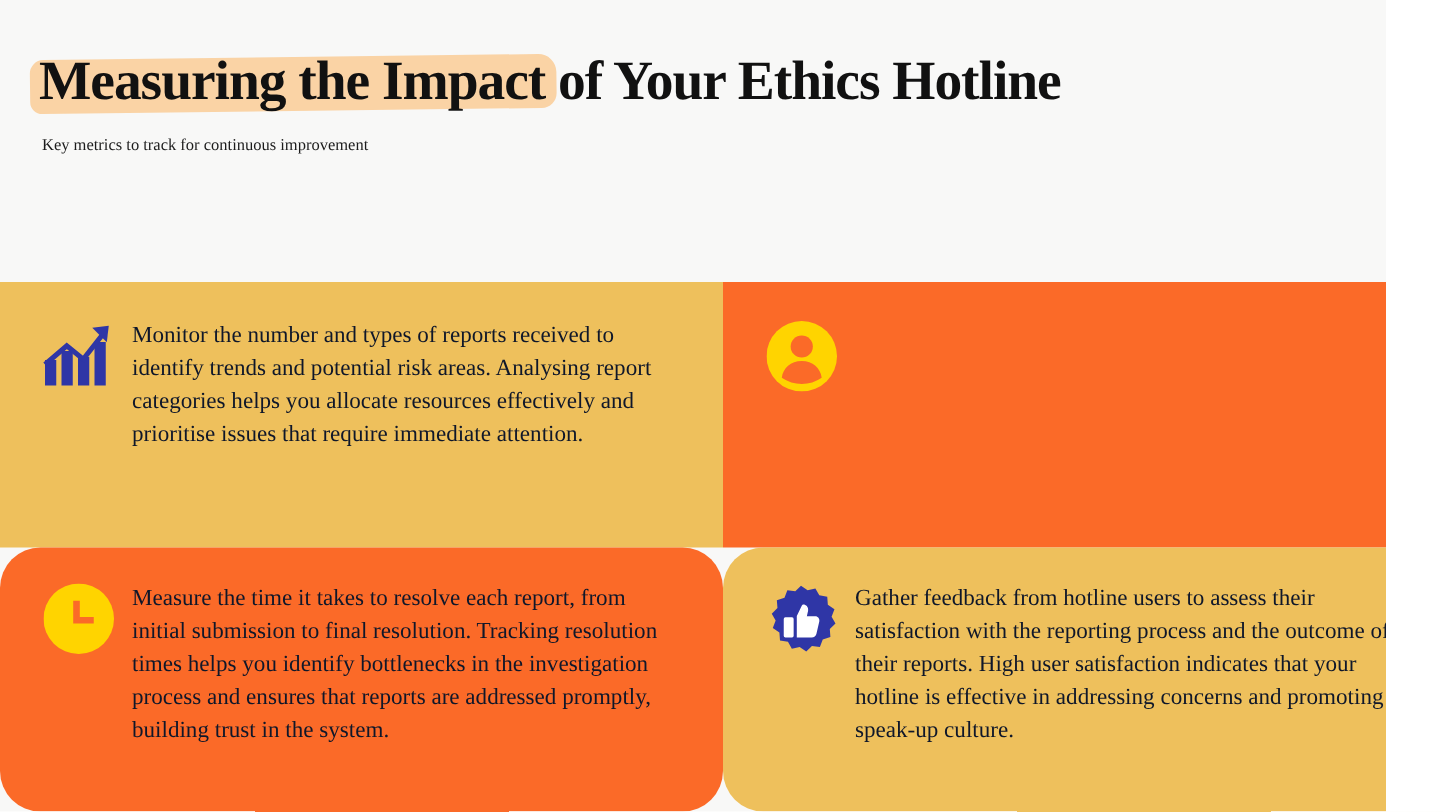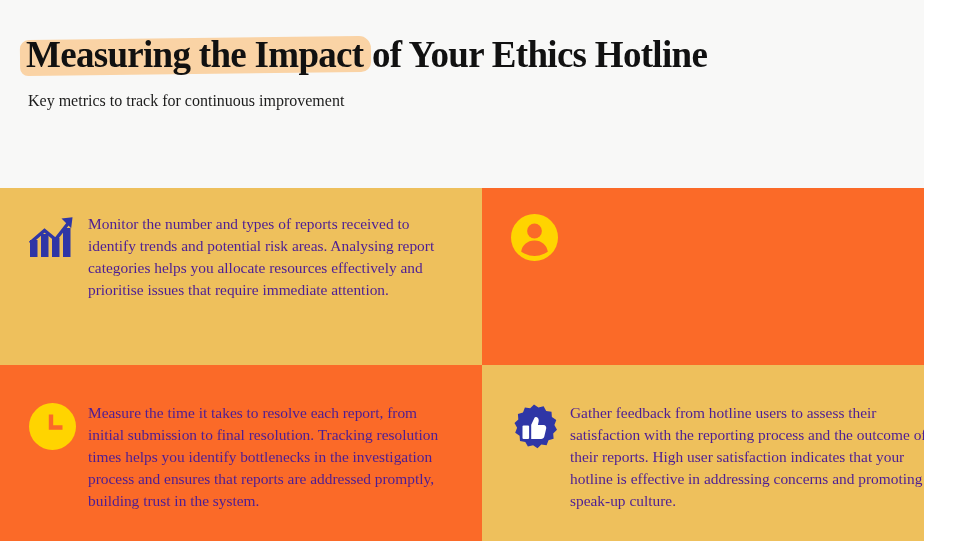--- a/index.html
+++ b/index.html
@@ -57,21 +57,21 @@
     z-index: 0;
   }
   .title-highlight-wrap .hl-text {
     position: relative;
     z-index: 1;
   }
   .title .rest { position: relative; z-index: 1; }
 
   .subtitle {
     margin: 14px 0 18px 2px;
-    font-size: 16px;
+    font-size: 11px;
     line-height: 1.46;
     font-weight: 400;
     color: #1c1c1c;
     max-width: 520px;
   }
   .subtitle .line { display: block; }
 
   
   .grid {
     position: absolute;
@@ -84,40 +84,40 @@
     grid-template-rows: 177px 176px;
   }
 
   .cell {
     position: relative;
     display: flex;
     align-items: flex-start;
     padding: 24px 26px 10px 24px;
     overflow: hidden;
   }
-  .cell.bottom { padding-top: 36px; }
+  .cell.bottom { padding-top: 22px; border-radius: 27px; }
 
   .cell-icon {
     flex: 0 0 auto;
     width: 56px;
     height: 52px;
     margin-right: 8px;
     margin-top: 2px;
     display: flex;
     align-items: flex-start;
     justify-content: center;
   }
   .cell-icon svg { display: block; }
 
   .cell-text {
     flex: 1 1 auto;
     font-size: 15.4px;
     line-height: 1.42;
     font-weight: 400;
-    color: #4c1d95;
+    color: #0f172a;
     padding-top: 1px;
   }
 
   
   .bg-yellow { background: #eec05c; }
   .bg-orange { background: #fb6a28; }
 </style>
 </head>
 <body>
 

